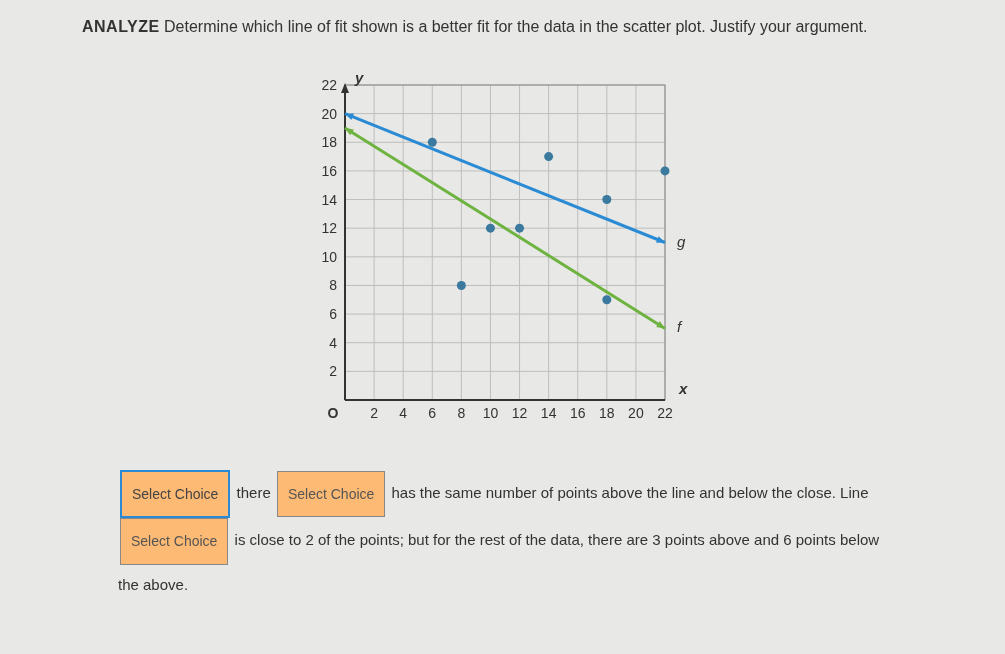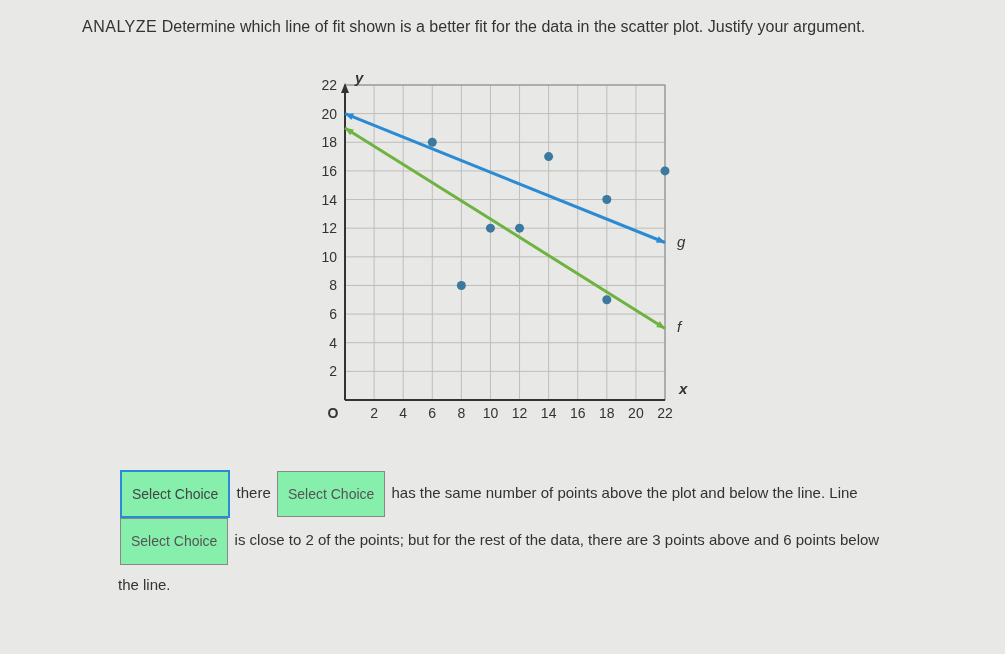--- a/index.html
+++ b/index.html
@@ -11,21 +11,21 @@
     color: #333;
     position: relative;
     overflow: hidden;
   }
   .prompt {
     position: absolute;
     top: 18px;
     left: 82px;
     font-size: 16px;
   }
-  .prompt strong { font-weight: normal; letter-spacing: 0.5px; }
+  .prompt strong { font-weight: bold; letter-spacing: 0.5px; }
   .chart-area {
     position: absolute;
     top: 60px;
     left: 290px;
     width: 420px;
     height: 380px;
   }
   .answer-block {
     position: absolute;
     top: 470px;
@@ -34,21 +34,21 @@
     font-size: 15px;
     line-height: 2.6;
     color: #333;
   }
   .select-choice {
     display: inline-block;
     border: 1px solid #888;
     padding: 4px 10px;
     font-size: 14px;
     color: #555;
-    background: #86efac;
+    background: #fdba74;
     vertical-align: middle;
     margin: 0 2px;
     cursor: pointer;
   }
   .select-choice.highlight {
     border: 2px solid #2a8bd4;
     color: #444;
   }
 </style>
 </head>
@@ -128,17 +128,17 @@
       <circle cx="316.8181818181818" cy="139.54545454545456" r="4.5" fill="#3b7a9e"></circle>
       <circle cx="316.8181818181818" cy="239.77272727272728" r="4.5" fill="#3b7a9e"></circle>
       <circle cx="375" cy="110.9090909090909" r="4.5" fill="#3b7a9e"></circle>
     </svg>
 </div>
 
 <div class="answer-block">
   <span class="select-choice highlight">Select Choice</span>
   <span>there</span>
   <span class="select-choice">Select Choice</span>
-  <span>has the same number of points above the plot and below the line. Line</span><br>
+  <span>has the same number of points above the line and below the close. Line</span><br>
   <span class="select-choice">Select Choice</span>
   <span>is close to 2 of the points; but for the rest of the data, there are 3 points above and 6 points below</span><br>
-  <span>the line.</span>
+  <span>the above.</span>
 </div>
 
 </body></html>

